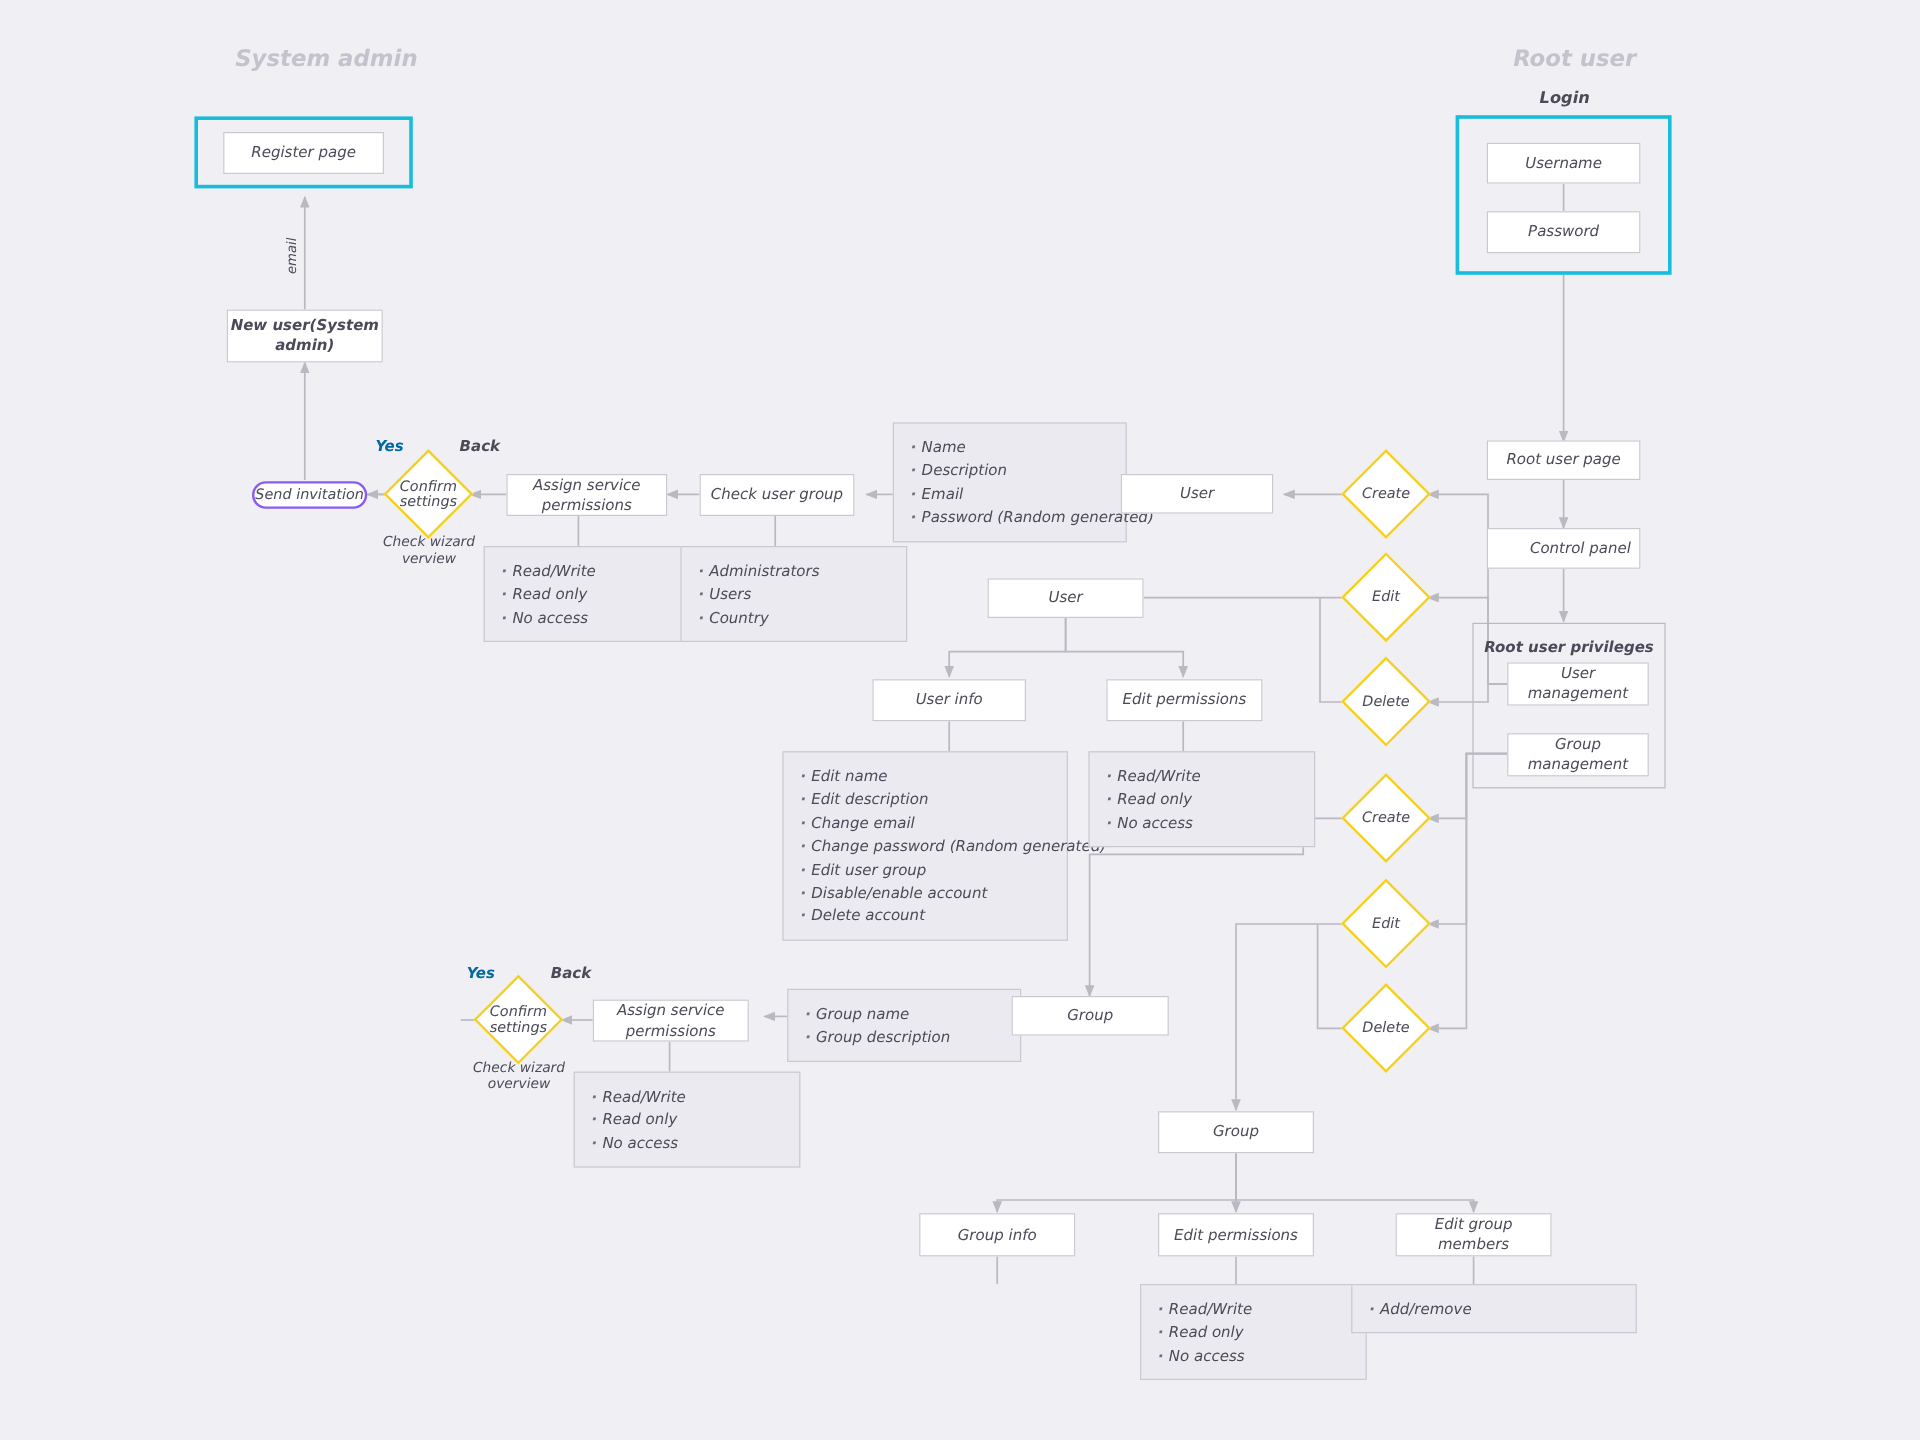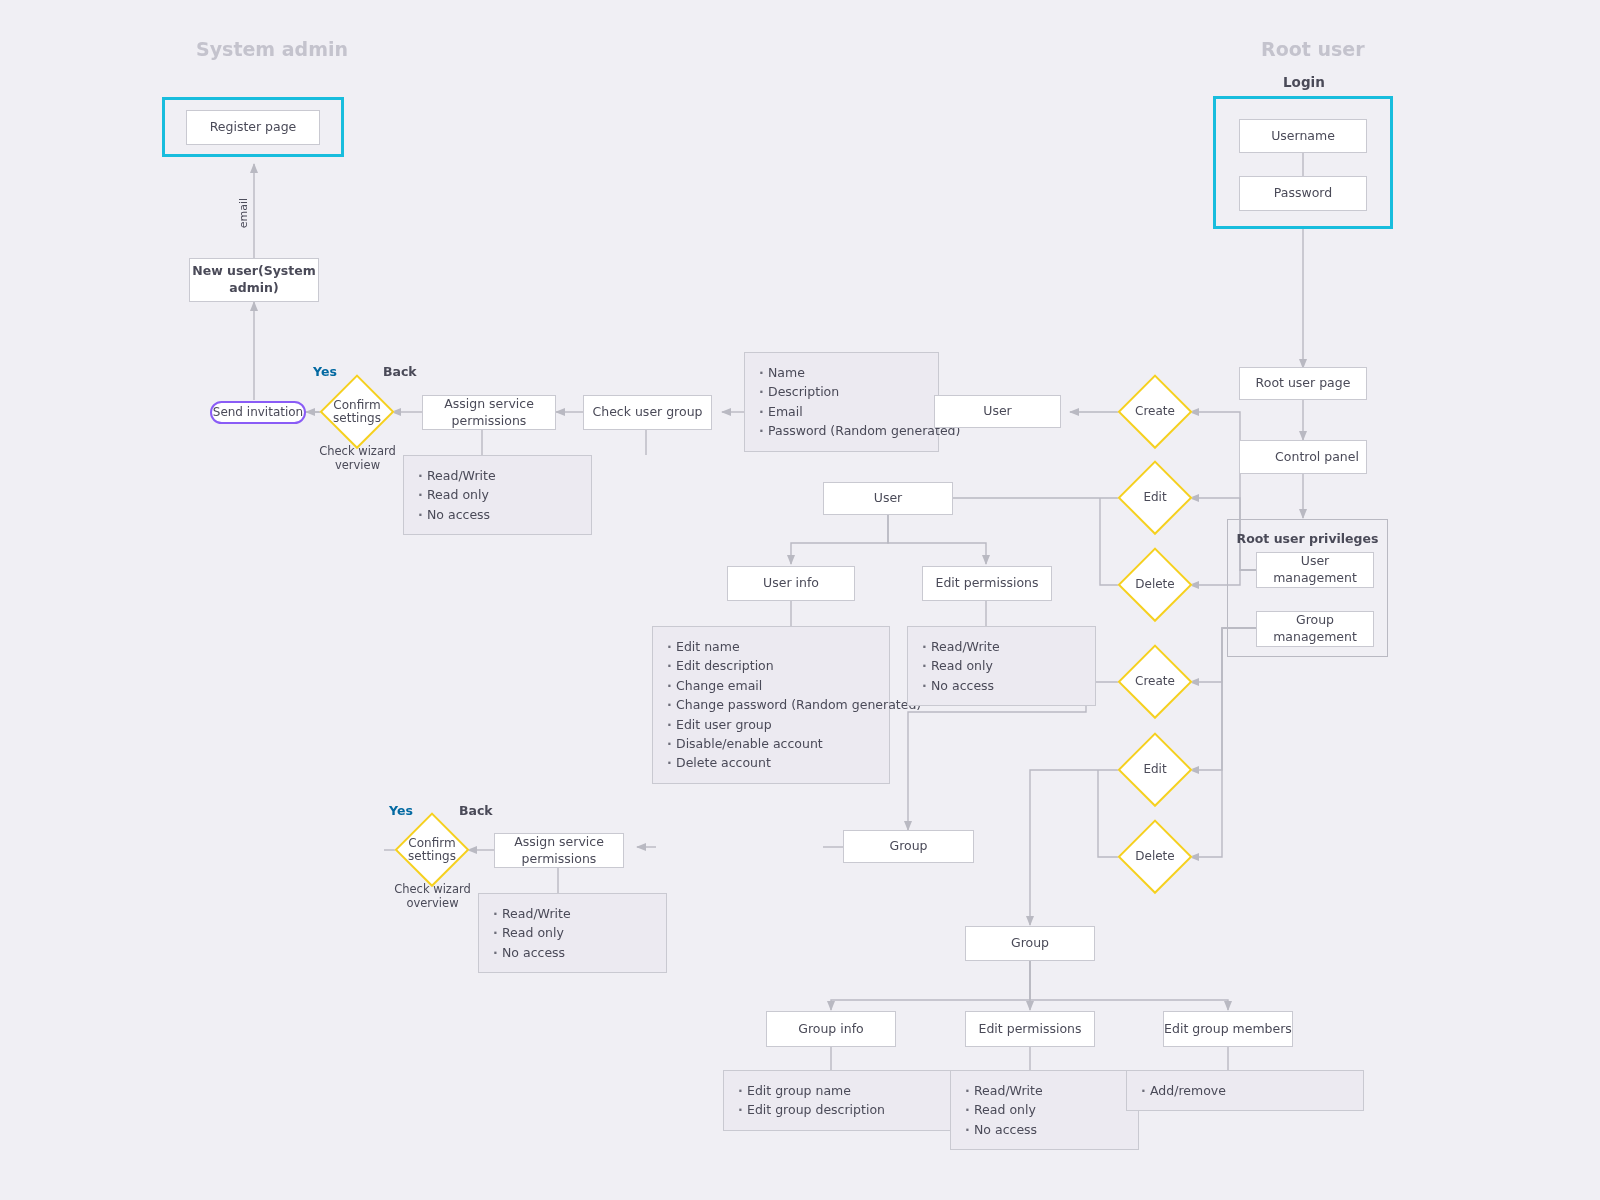--- a/index.html
+++ b/index.html
@@ -6,20 +6,21 @@
     margin: 0; padding: 0;
     background: #f0eff4;
   }
   #canvas {
     position: relative;
     width: 1600px;
     height: 1200px;
     background: #f0eff4;
     font-family: "DejaVu Sans", "Liberation Sans", sans-serif;
     overflow: hidden;
+    font-style: italic;
   }
   #edges {
     position: absolute;
     left: 0; top: 0;
     width: 1600px; height: 1200px;
     pointer-events: none;
   }
   .node {
     position: absolute;
     box-sizing: border-box;
@@ -238,20 +239,25 @@
   <div class="node box" style="left:422px; top:395px; width:134px; height:35px;">Assign service permissions</div>
 
   <div class="node box" style="left:583px; top:395px; width:129px; height:35px;">Check user group</div>
 
   <div class="notebox" style="position:absolute; left:403px; top:455px; width:159px;">
     <div class="li">Read/Write</div>
     <div class="li">Read only</div>
     <div class="li">No access</div>
   </div>
 
+  <div class="notebox" style="position:absolute; left:567px; top:455px; width:159px;">
+    <div class="li">Administrators</div>
+    <div class="li">Users</div>
+    <div class="li">Country</div>
+  </div>
 
   <div class="notebox" style="position:absolute; left:744px; top:352px; width:165px;">
     <div class="li">Name</div>
     <div class="li">Description</div>
     <div class="li">Email</div>
     <div class="li">Password (Random generated)</div>
   </div>
 
   <div class="node box" style="left:934px; top:395px; width:127px; height:33px;">User</div>
 
@@ -287,35 +293,35 @@
   <div class="label caption" style="left:390px; top:882px; width:85px;">Check wizard overview</div>
 
   <div class="node box" style="left:494px; top:833px; width:130px; height:35px;">Assign service permissions</div>
 
   <div class="notebox" style="position:absolute; left:478px; top:893px; width:159px;">
     <div class="li">Read/Write</div>
     <div class="li">Read only</div>
     <div class="li">No access</div>
   </div>
 
+  <div class="notebox" style="position:absolute; left:656px; top:824px; width:165px;">
+    <div class="li">Group name</div>
+    <div class="li">Group description</div>
+  </div>
 
   <div class="node box" style="left:843px; top:830px; width:131px; height:33px;">Group</div>
 
   <div class="node box" style="left:965px; top:926px; width:130px; height:35px;">Group</div>
 
   <div class="node box" style="left:766px; top:1011px; width:130px; height:36px;">Group info</div>
 
   <div class="node box" style="left:965px; top:1011px; width:130px; height:36px;">Edit permissions</div>
 
   <div class="node box" style="left:1163px; top:1011px; width:130px; height:36px;">Edit group members</div>
 
-  <div class="notebox" style="position:absolute; left:723px; top:1070px; width:216px;">
-    <div class="li">Edit group name</div>
-    <div class="li">Edit group description</div>
-  </div>
 
   <div class="notebox" style="position:absolute; left:950px; top:1070px; width:159px;">
     <div class="li">Read/Write</div>
     <div class="li">Read only</div>
     <div class="li">No access</div>
   </div>
 
   <div class="notebox" style="position:absolute; left:1126px; top:1070px; width:208px;">
     <div class="li">Add/remove</div>
   </div>

